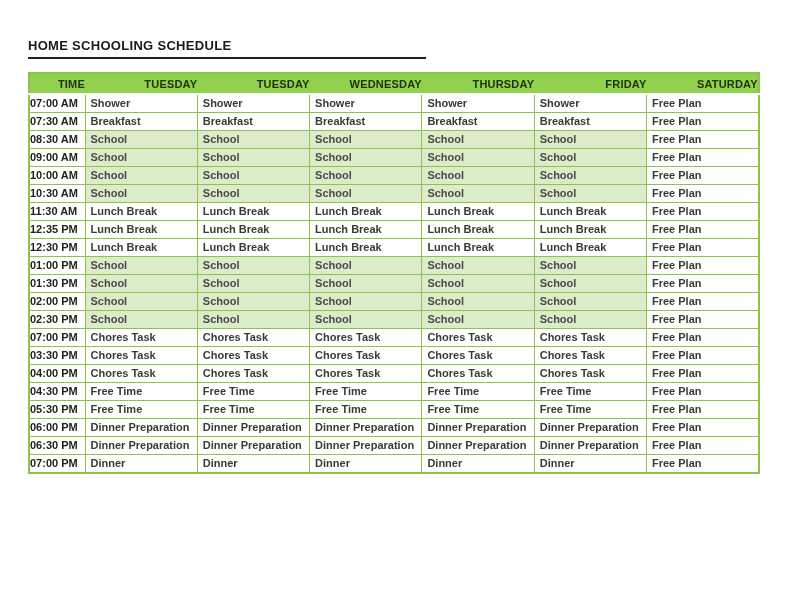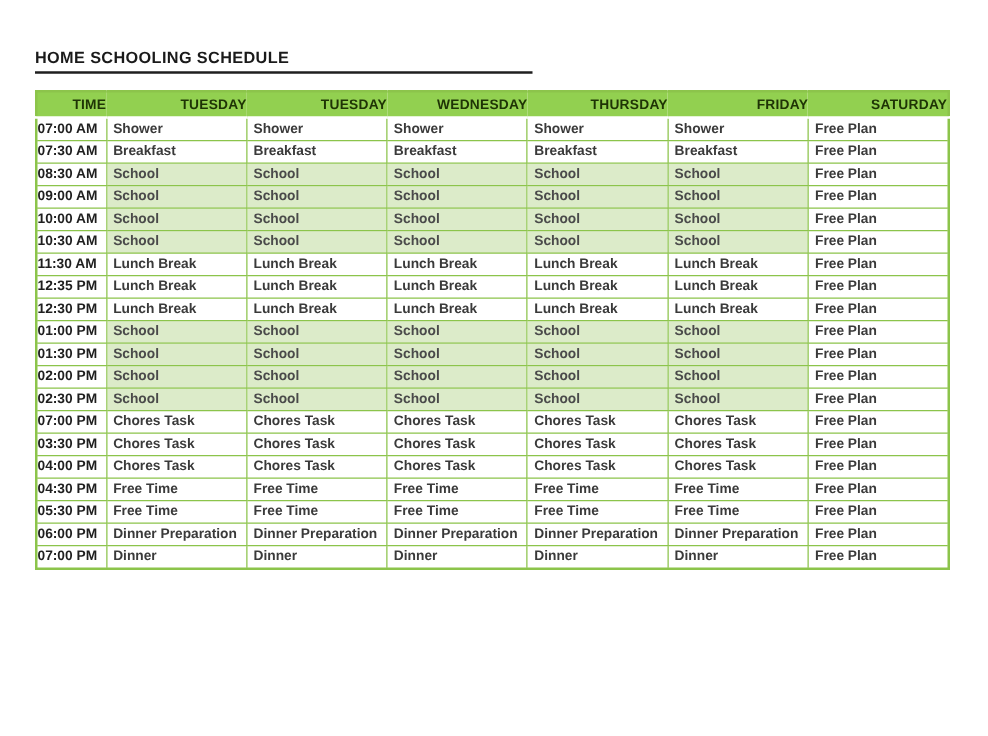--- a/index.html
+++ b/index.html
@@ -271,20 +271,29 @@
         <tr>
           <td class="time-cell">06:00 PM</td>
           <td class="activity-cell">Dinner Preparation</td>
           <td class="activity-cell">Dinner Preparation</td>
           <td class="activity-cell">Dinner Preparation</td>
           <td class="activity-cell">Dinner Preparation</td>
           <td class="activity-cell">Dinner Preparation</td>
           <td class="saturday-cell">Free Plan</td>
         </tr>
         <tr>
+          <td class="time-cell">06:30 PM</td>
+          <td class="activity-cell">Dinner Preparation</td>
+          <td class="activity-cell">Dinner Preparation</td>
+          <td class="activity-cell">Dinner Preparation</td>
+          <td class="activity-cell">Dinner Preparation</td>
+          <td class="activity-cell">Dinner Preparation</td>
+          <td class="saturday-cell">Free Plan</td>
+        </tr>
+        <tr>
           <td class="time-cell">07:00 PM</td>
           <td class="activity-cell">Dinner</td>
           <td class="activity-cell">Dinner</td>
           <td class="activity-cell">Dinner</td>
           <td class="activity-cell">Dinner</td>
           <td class="activity-cell">Dinner</td>
           <td class="saturday-cell">Free Plan</td>
         </tr>
       </tbody>
   </table>

